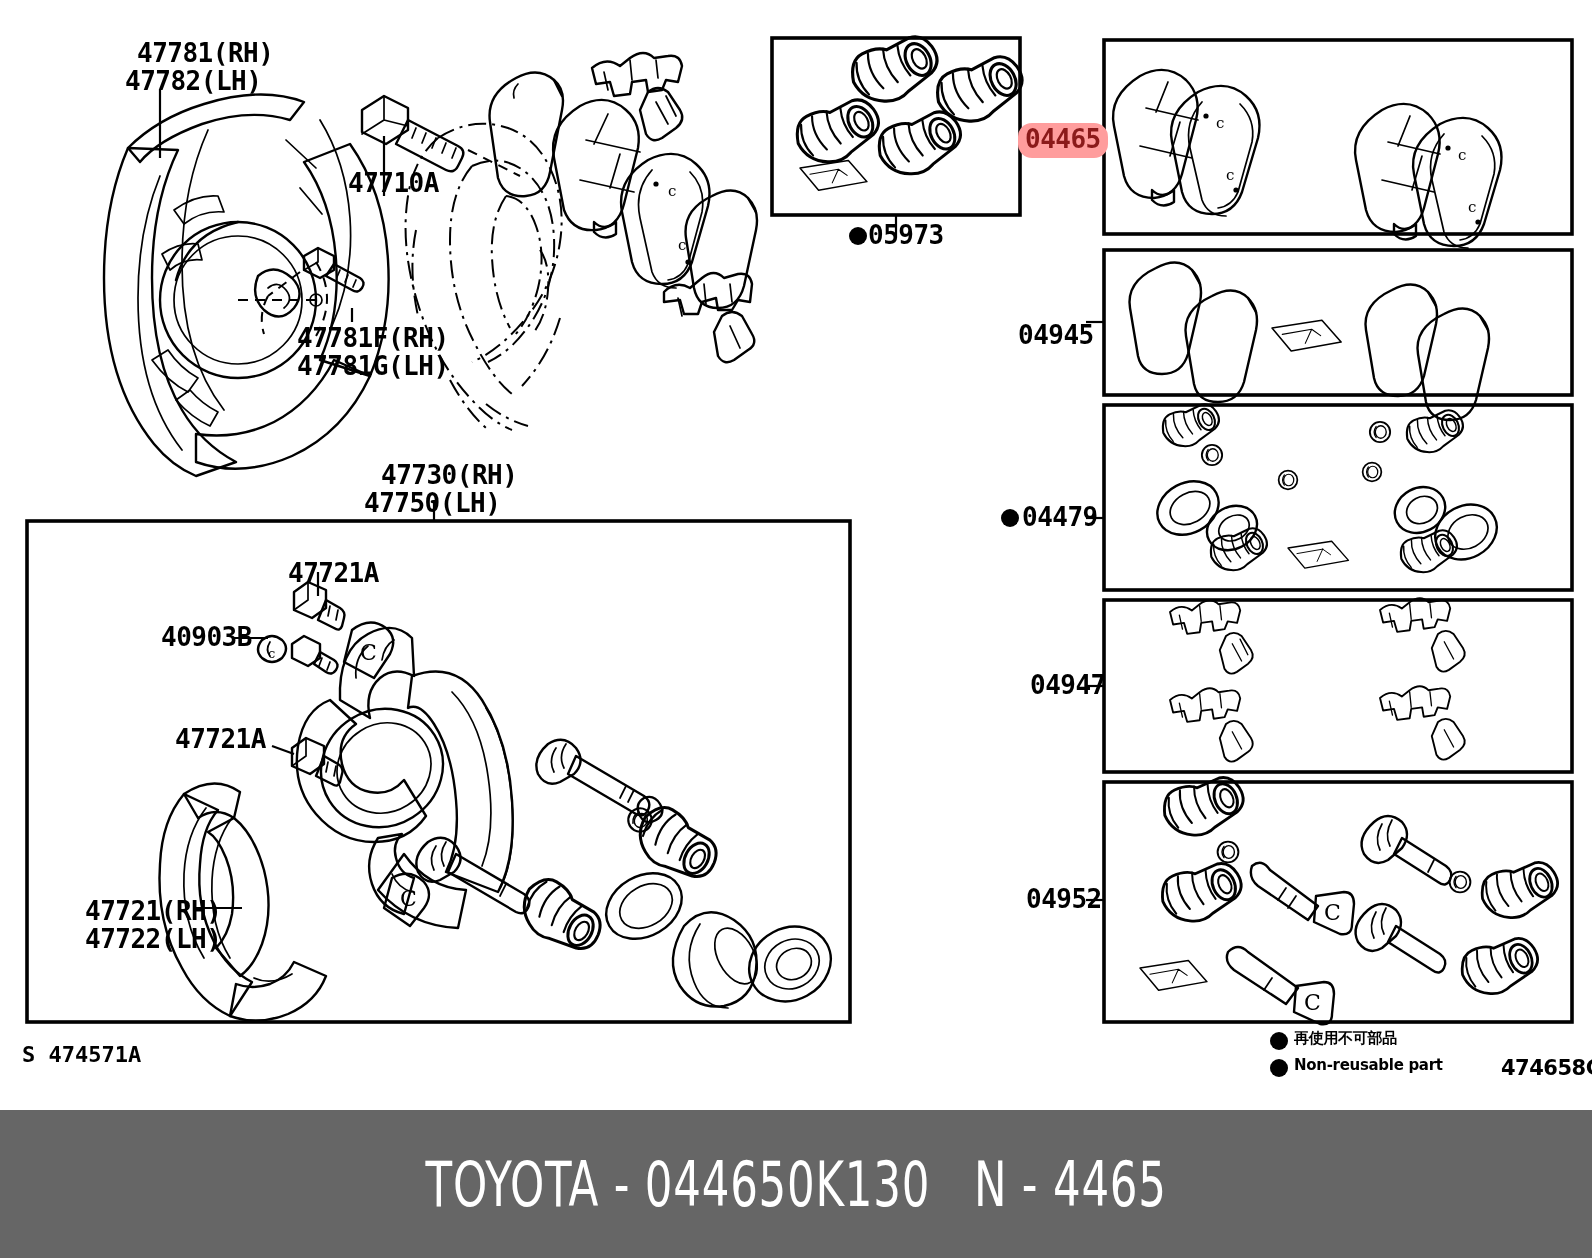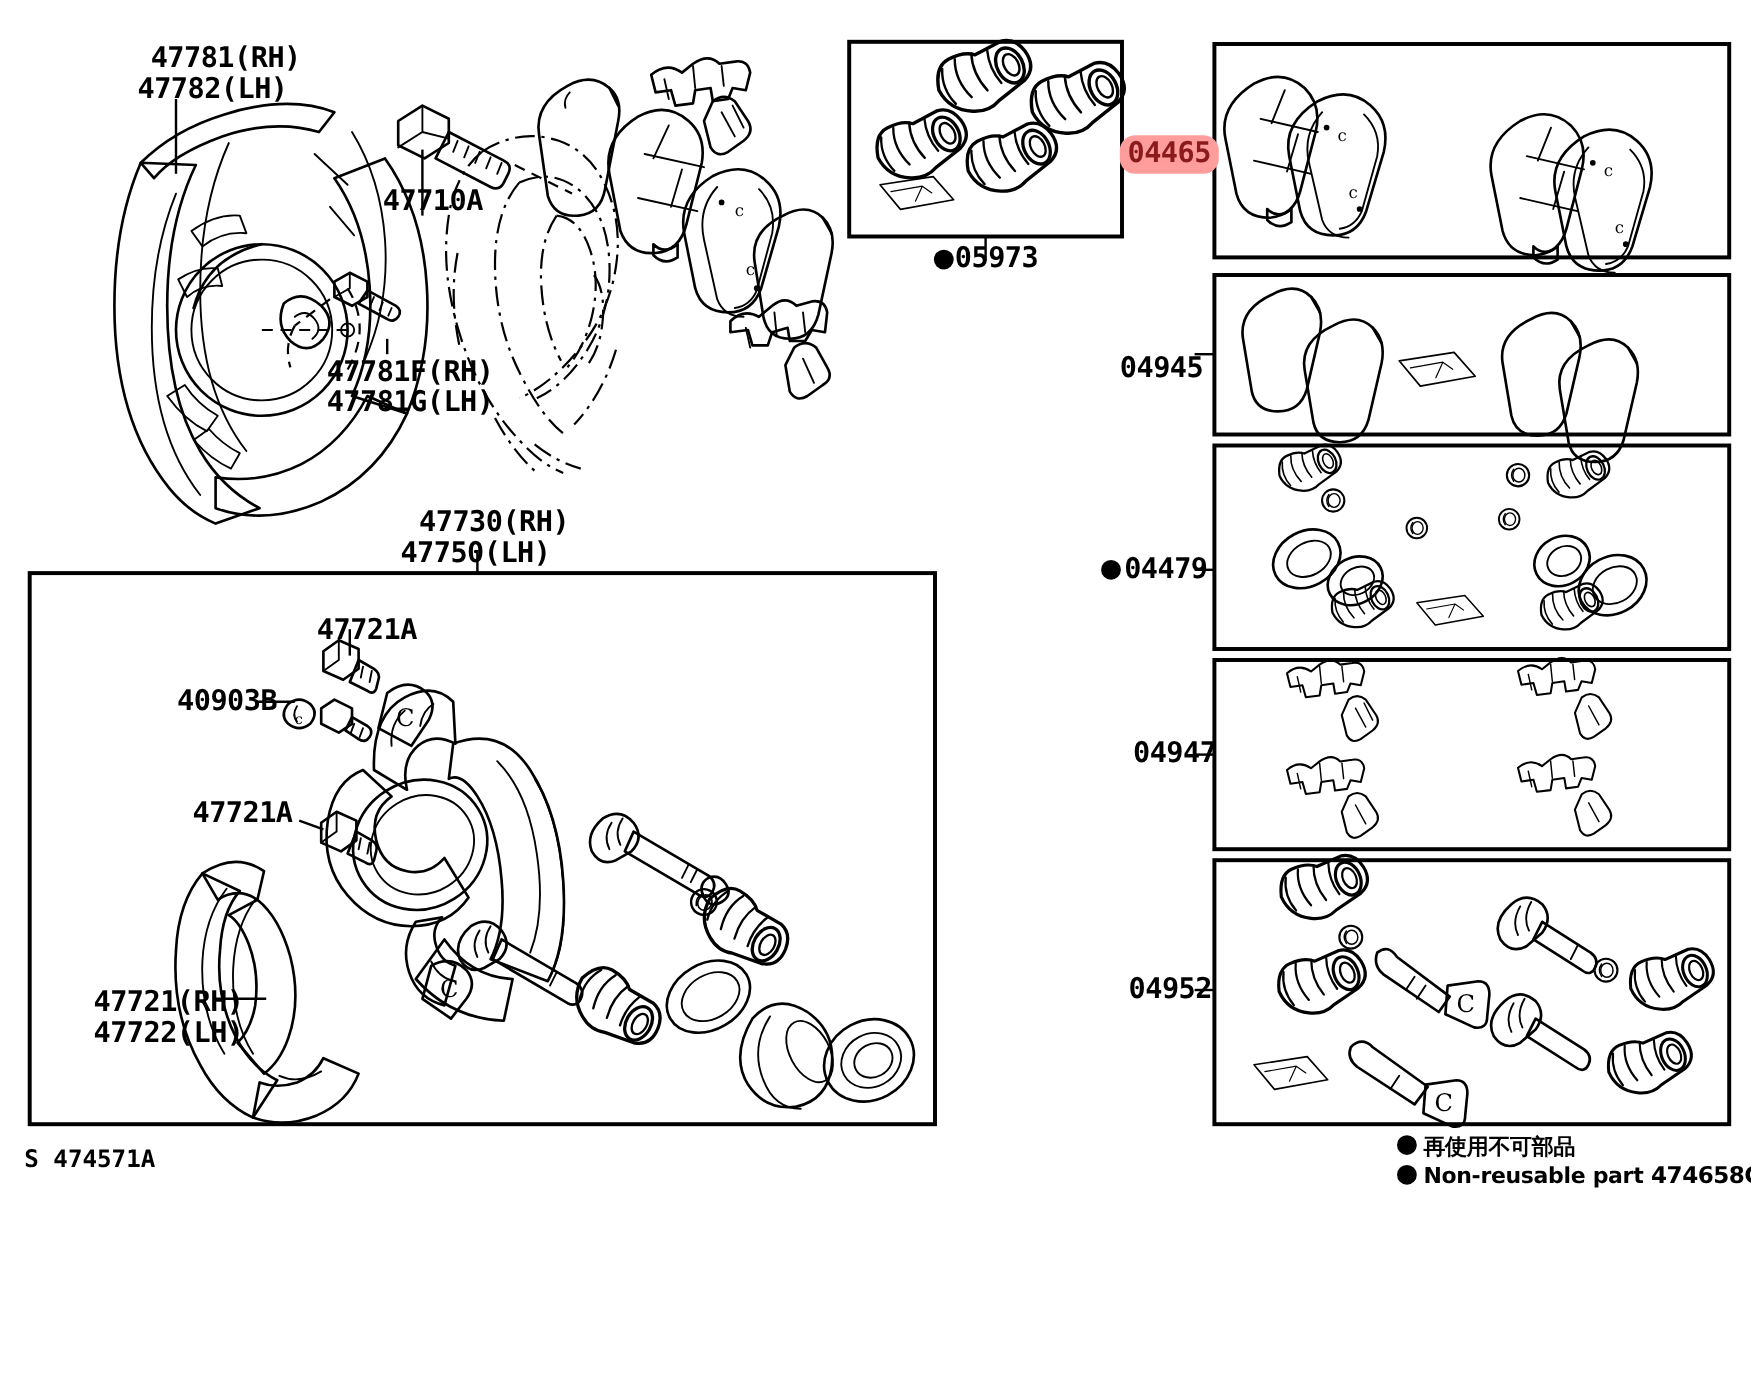--- a/index.html
+++ b/index.html
@@ -24,21 +24,21 @@
   .lbl.s26 { font-size:26px; }
   .hl {
     background:#ff9d9d;
     color:#8b1a1a;
     padding:3px 7px 4px 7px;
   }
   .legend {
     position:absolute;
     font-family:"DejaVu Sans", sans-serif;
     font-weight:bold;
-    font-size:20px;
+    font-size:15px;
     color:#000;
     white-space:nowrap;
     letter-spacing:-0.3px;
   }
   .dwgcode {
     position:absolute;
     font-family:"DejaVu Sans", sans-serif;
     font-weight:bold;
     font-size:21px;
     letter-spacing:-0.5px;
@@ -510,14 +510,17 @@
   <div class="lbl s26" style="left:1022px; top:504px;">04479</div>
   <div class="lbl s26" style="left:1030px; top:672px;">04947</div>
   <div class="lbl s26" style="left:1026px; top:886px;">04952</div>
 
   <div class="legend" style="left:1294px; top:1029px;">再使用不可部品</div>
   <div class="legend" style="left:1294px; top:1056px;">Non-reusable part</div>
 
   <div class="sheetcode" style="left:22px; top:1042px;">S  474571A</div>
   <div class="dwgcode" style="left:1473px; top:1056px;">474658C</div>
 
+  <div id="footer">
+    <span class="ftxt">TOYOTA - 044650K130   N - 4465</span>
+  </div>
 
 </div>
 
 </body></html>

